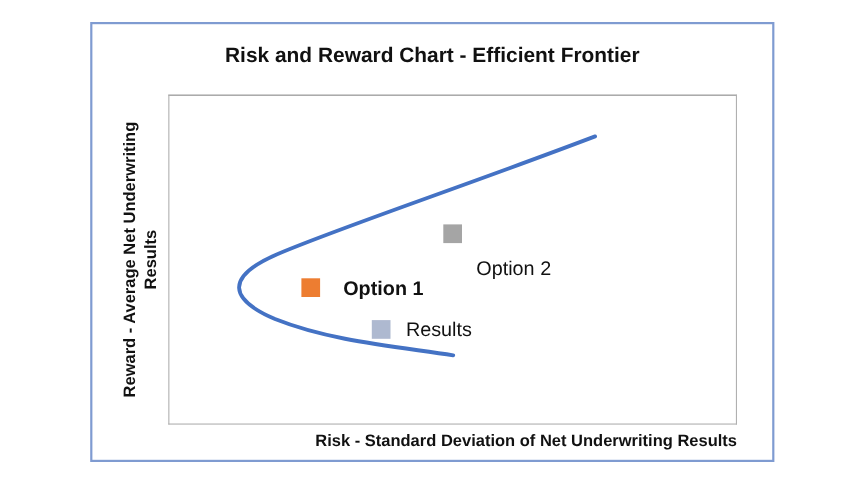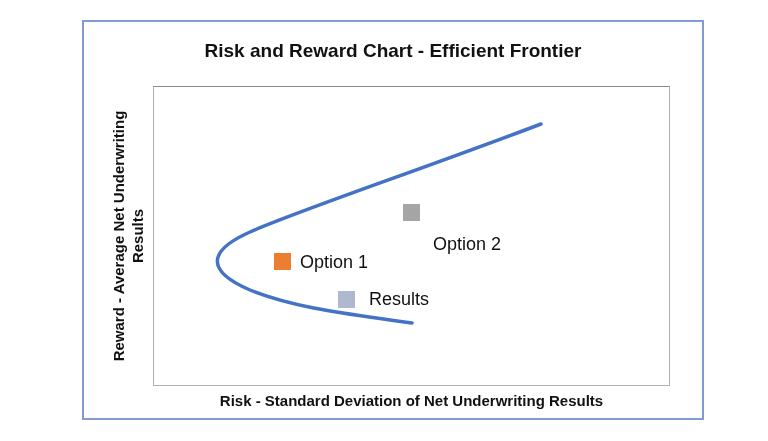--- a/index.html
+++ b/index.html
@@ -1,20 +1,20 @@
 <!DOCTYPE html>
 <html><head>
   <meta charset="utf-8">
   <style>
     html, body { margin: 0; padding: 0; background: #ffffff; }
     body { width: 768px; height: 441px; position: relative; overflow: hidden; font-family: "Liberation Sans", sans-serif; }
     .chart-frame { position: absolute; left: 82px; top: 20px; width: 622px; height: 400px; border: 2px solid #7f9bd1; box-sizing: border-box; background: #fff; }
     .chart-title { position: absolute; left: 82px; top: 40px; width: 622px; text-align: center; font-weight: bold; font-size: 19px; color: #111; }
     .plot-area { position: absolute; left: 153px; top: 86px; width: 517px; height: 300px; border: 1px solid #b0b0b0; border-top-color: #888; box-sizing: border-box; }
-    .x-label { position: absolute; left: 153px; top: 392px; width: 517px; text-align: center; font-weight: bold; font-size: 15px; color: #111; }
+    .x-label { position: absolute; left: 153px; top: 392px; width: 517px; text-align: right; font-weight: bold; font-size: 15px; color: #111; }
     .y-label { position: absolute; left: 128px; top: 236px; width: 300px; transform: translate(-50%, -50%) rotate(-90deg); text-align: center; font-weight: bold; font-size: 15px; line-height: 19px; color: #111; }
     svg.curve { position: absolute; left: 0; top: 0; }
     .marker { position: absolute; width: 17px; height: 17px; }
     .mlabel { position: absolute; font-size: 18px; color: #111; white-space: nowrap; }
   </style>
 </head>
 <body>
 
 <div class="chart-frame"></div>
 <div class="chart-title">Risk and Reward Chart - Efficient Frontier</div>
@@ -24,19 +24,19 @@
   <div>Reward - Average Net Underwriting</div>
   <div>Results</div>
 </div>
 <div class="x-label">Risk - Standard Deviation of Net Underwriting Results</div>
 
 <svg class="curve" width="768" height="441">
   <path d="M541,124 C420,170 300,210 250,232 C205,252 208,272 250,290 C300,310 360,315 412,323" fill="none" stroke="#4472c4" stroke-width="3.5" stroke-linecap="round"></path>
 </svg>
 
 <div class="marker" style="left:274px;top:253px;background:#ed7d31;"></div>
-<div class="mlabel" style="left:300px;top:252px;">Option 1</div>
+<div class="mlabel" style="left:312px;top:252px;font-weight:bold;">Option 1</div>
 
 <div class="marker" style="left:403px;top:204px;background:#a5a5a5;"></div>
 <div class="mlabel" style="left:433px;top:202px;margin-top:32px;">Option 2</div>
 
 <div class="marker" style="left:338px;top:291px;background:#aeb9d0;"></div>
 <div class="mlabel" style="left:369px;top:289px;">Results</div>
 
 </body></html>

